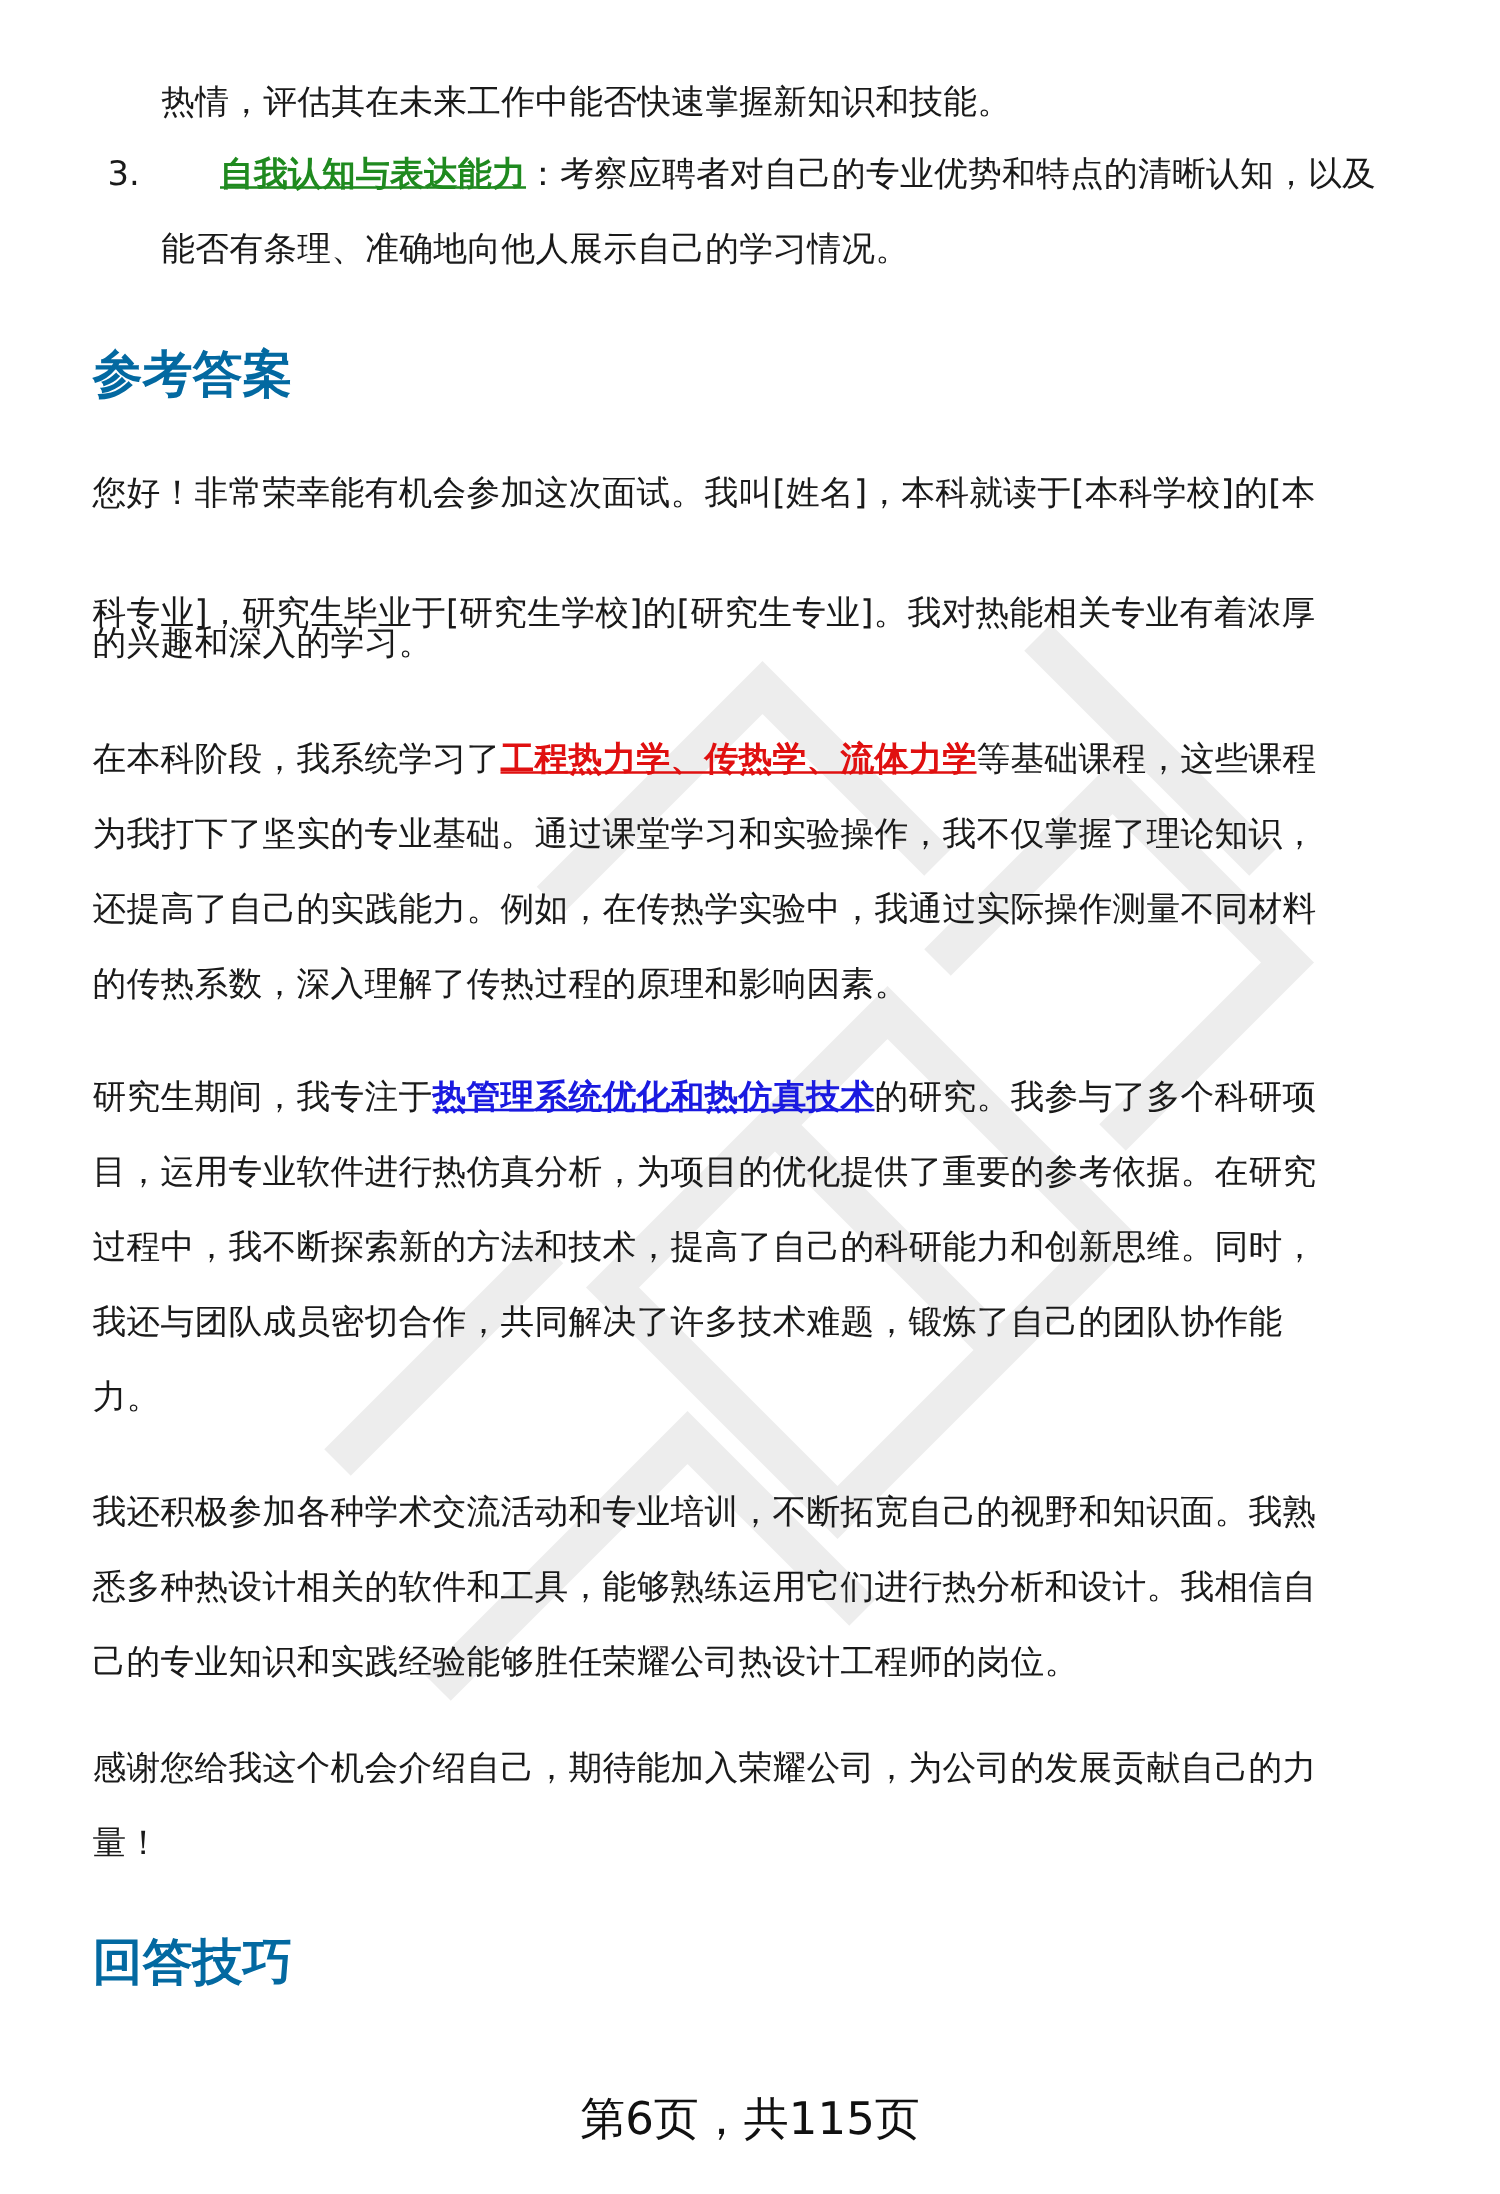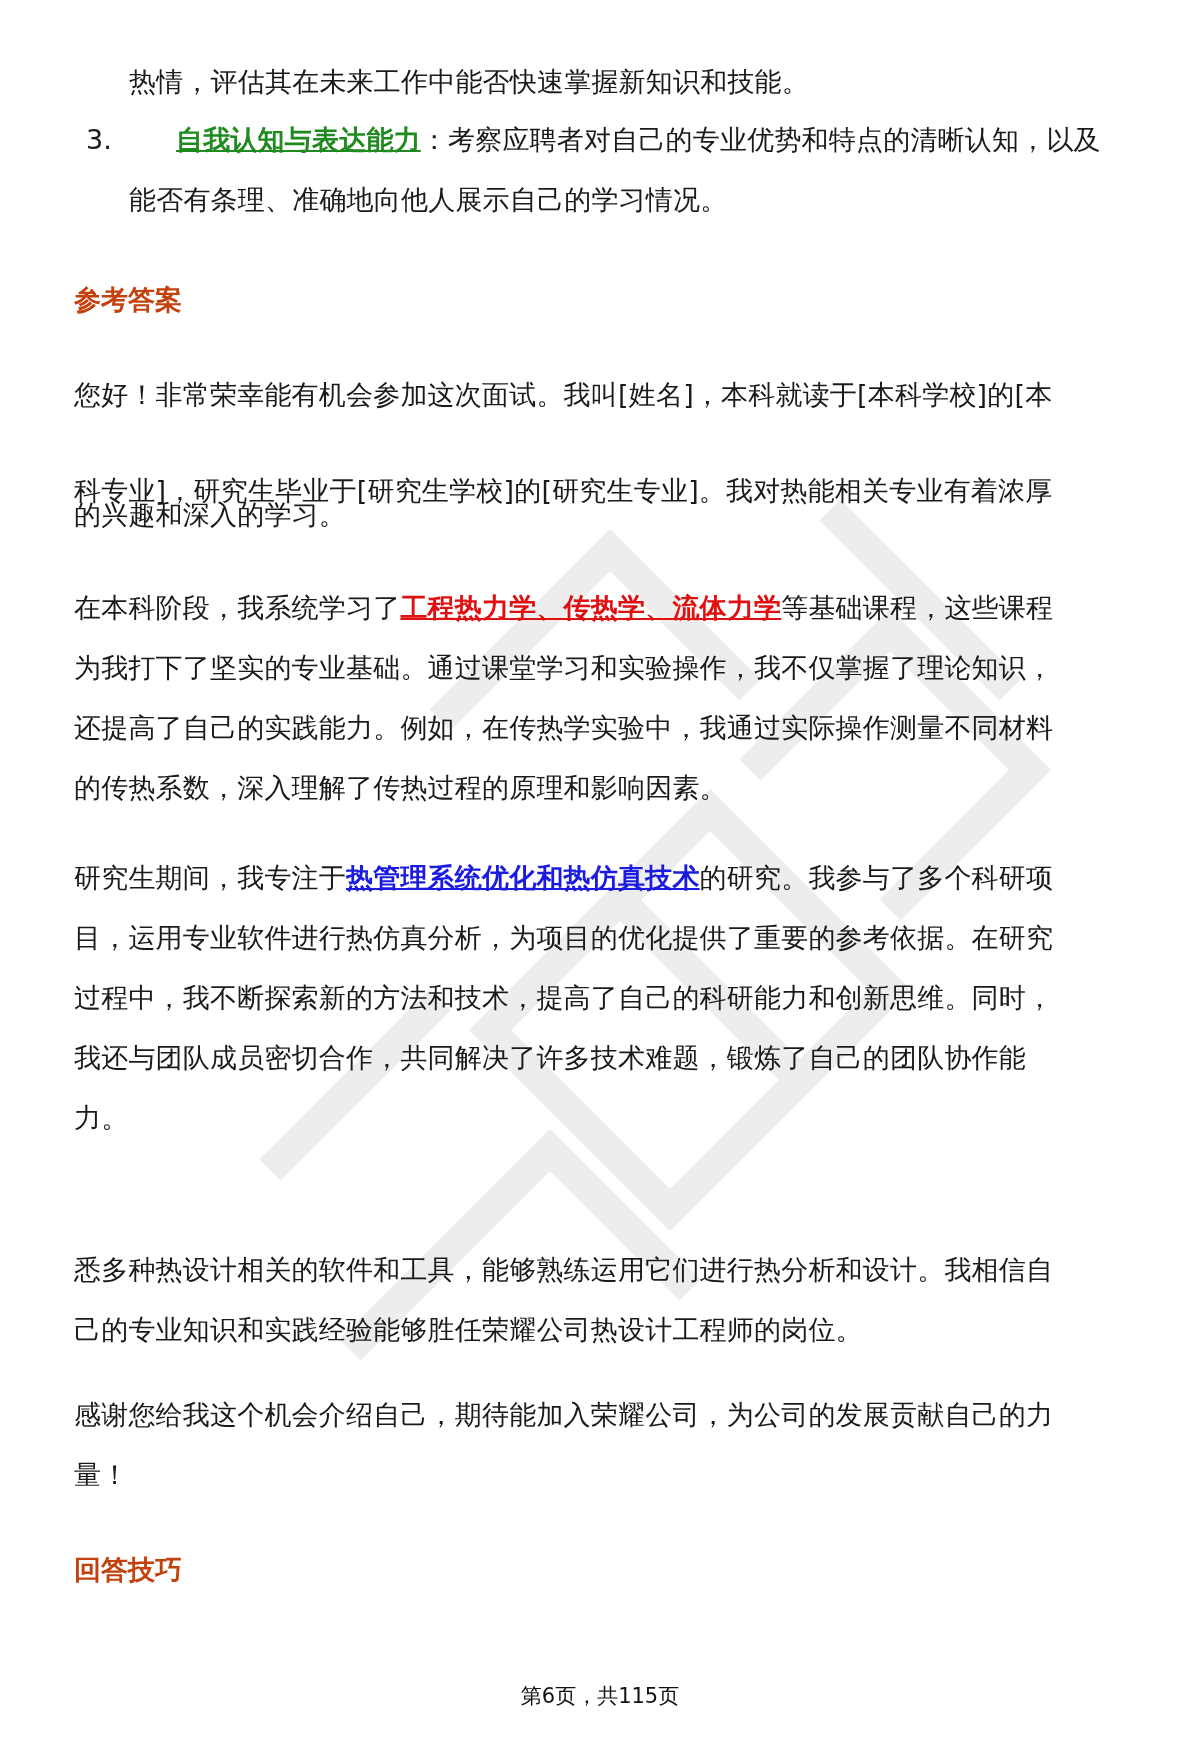--- a/index.html
+++ b/index.html
@@ -15,29 +15,29 @@
   }
   .watermark svg { width: 100%; height: 100%; }
   .line {
     position: absolute; font-size: 27px; line-height: 40px; white-space: nowrap;
     z-index: 1; letter-spacing: 0.2px;
   }
   .body-left { left: 74px; }
   .list-indent { left: 129px; }
   .list-num { position: absolute; left: 86px; font-size: 27px; line-height: 40px; z-index: 1; }
   .heading {
-    position: absolute; left: 74px; font-size: 27px; font-weight: bold; line-height: 44px;
-    z-index: 1; color: #c2410c; text-align: center;
+    position: absolute; left: 74px; font-size: 40px; font-weight: bold; line-height: 44px;
+    z-index: 1; color: #0369a1; text-align: center;
   }
   .hl-green { color: #1f8a1f; font-weight: bold; text-decoration: underline; text-decoration-thickness: 2px; margin-left: 47px; }
   .hl-red { color: #e01010; font-weight: bold; text-decoration: underline; text-decoration-thickness: 2px; }
   .hl-blue { color: #1a1ae0; font-weight: bold; text-decoration: underline; text-decoration-thickness: 2px; }
   .footer {
     position: absolute; left: 0; width: 1200px; top: 1676px; text-align: center;
-    font-size: 21px; line-height: 40px; color: #111; z-index: 1;
+    font-size: 36px; line-height: 40px; color: #111; z-index: 1;
   }
 </style>
 </head>
 <body>
 
 <div class="page">
 
   <div class="watermark">
     <svg viewBox="0 0 900 900" xmlns="http://www.w3.org/2000/svg">
       <g fill="none" stroke="#ededed" stroke-width="30" stroke-linejoin="miter">
@@ -74,20 +74,21 @@
   <div class="line body-left" style="top:768px;">的传热系数，深入理解了传热过程的原理和影响因素。</div>
 
   <div class="line body-left" style="top:858px;">
     <span>研究生期间，我专注于</span><span class="hl-blue">热管理系统优化和热仿真技术</span><span>的研究。我参与了多个科研项</span>
   </div>
   <div class="line body-left" style="top:918px;">目，运用专业软件进行热仿真分析，为项目的优化提供了重要的参考依据。在研究</div>
   <div class="line body-left" style="top:978px;">过程中，我不断探索新的方法和技术，提高了自己的科研能力和创新思维。同时，</div>
   <div class="line body-left" style="top:1038px;">我还与团队成员密切合作，共同解决了许多技术难题，锻炼了自己的团队协作能</div>
   <div class="line body-left" style="top:1098px;">力。</div>
 
+  <div class="line body-left" style="top:1190px;">我还积极参加各种学术交流活动和专业培训，不断拓宽自己的视野和知识面。我熟</div>
   <div class="line body-left" style="top:1250px;">悉多种热设计相关的软件和工具，能够熟练运用它们进行热分析和设计。我相信自</div>
   <div class="line body-left" style="top:1310px;">己的专业知识和实践经验能够胜任荣耀公司热设计工程师的岗位。</div>
 
   <div class="line body-left" style="top:1395px;">感谢您给我这个机会介绍自己，期待能加入荣耀公司，为公司的发展贡献自己的力</div>
   <div class="line body-left" style="top:1455px;">量！</div>
 
   <div class="heading" style="top:1548px;">回答技巧</div>
 
   <div class="footer">第6页，共115页</div>
 </div>

